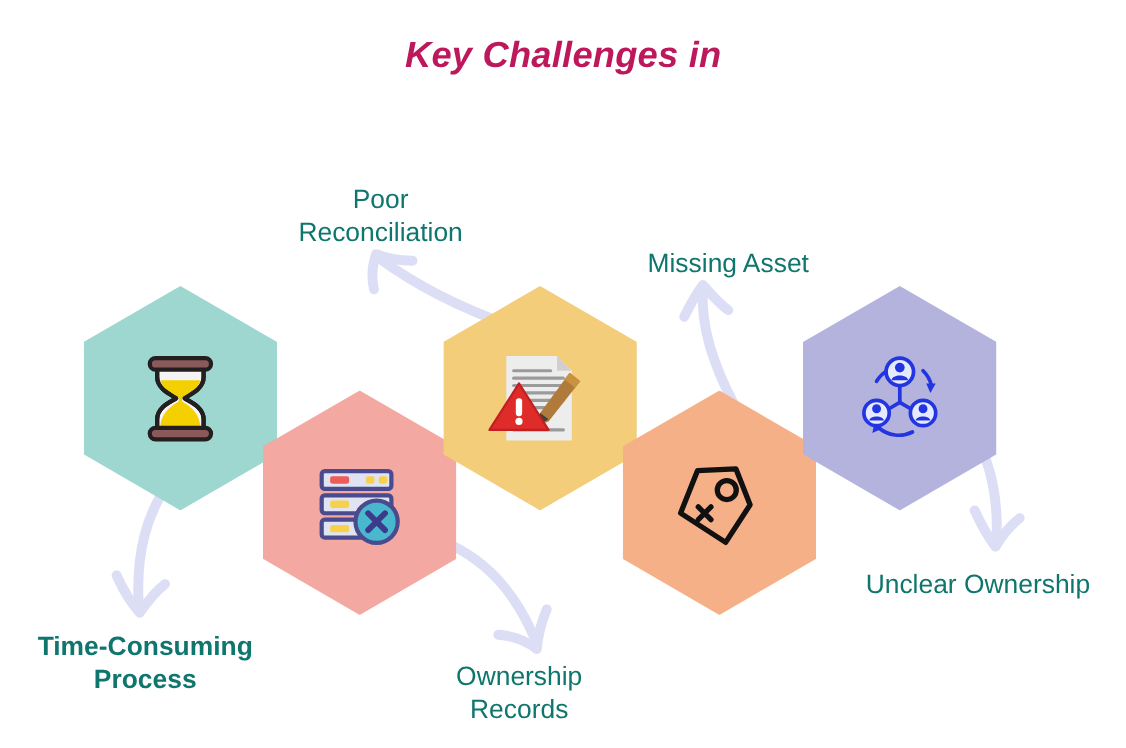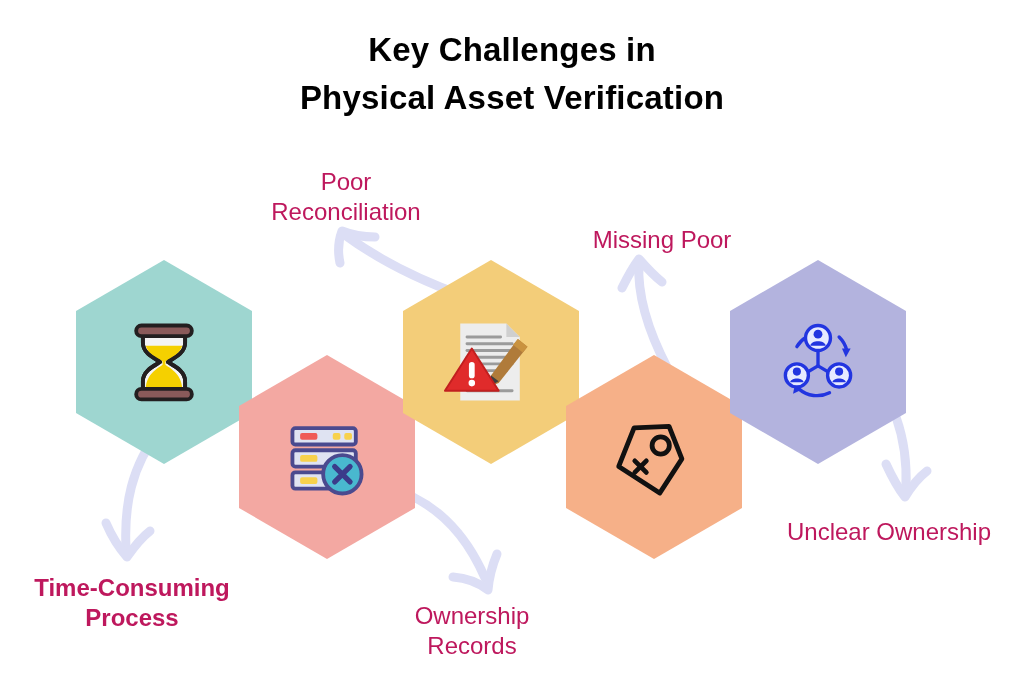--- a/index.html
+++ b/index.html
@@ -64,39 +64,38 @@
     position: absolute;
     inset: 0;
     width: 1024px;
     height: 680px;
     pointer-events: none;
   }
 
   
   .label {
     position: absolute;
-    color: #be185d;
+    color: #0f766e;
     font-size: 24px;
     line-height: 30px;
     font-weight: normal;
     text-align: center;
     white-space: pre-line;
   }
   .label-poor-reconciliation { left: 236px; top: 167px; width: 220px; }
   .label-missing-tags        { left: 566px; top: 225px; width: 192px; }
   .label-unclear-ownership   { left: 758px; top: 517px; width: 262px; }
   .label-time-consuming      { left: 8px;   top: 573px; width: 248px; font-weight: bold; }
   .label-inaccurate-records  { left: 372px; top: 601px; width: 200px; }
 </style>
 </head>
 <body style="background: rgb(255, 255, 255);">
 
-<div id="title-block" style="color: #000000;">
+<div id="title-block" style="color: #be185d; font-style: italic;">
   <span class="tline">Key Challenges in</span>
-  <span class="tline">Physical Asset Verification</span>
 </div>
 
 <svg id="arrow-layer" viewBox="0 0 1024 680" width="1024" height="680" aria-hidden="true">
   <g fill="none" stroke="#dcdef5" stroke-width="9" stroke-linecap="round" stroke-linejoin="round">
 
     <path d="M160,430 C131,466 124,506 126,548"></path>
     <path d="M106,523 C112,537 120,549 127,557 C134,547 141,538 150,531"></path>
 
     <path d="M386,487 C434,499 466,534 485,578"></path>
     <path d="M453,577 C467,578 479,583 488,590 C489,578 492,566 497,554"></path>
@@ -221,21 +220,21 @@
       <circle cx="72" cy="64" r="12" fill="#e6eaff" stroke="#2235e0" stroke-width="3.5"></circle>
       <circle cx="72" cy="60" r="4.2" fill="#2235e0"></circle>
       <path d="M65,71 C66,66 78,66 79,71 Z" fill="#2235e0"></path>
     </svg>
   </div>
 </div>
 
 <div class="label label-poor-reconciliation">Poor
 Reconciliation</div>
 
-<div class="label label-missing-tags">Missing Poor</div>
+<div class="label label-missing-tags">Missing Asset</div>
 
 <div class="label label-unclear-ownership">Unclear Ownership</div>
 
 <div class="label label-time-consuming">Time-Consuming
 Process</div>
 
 <div class="label label-inaccurate-records">Ownership
 Records</div>
 
 </body></html>

